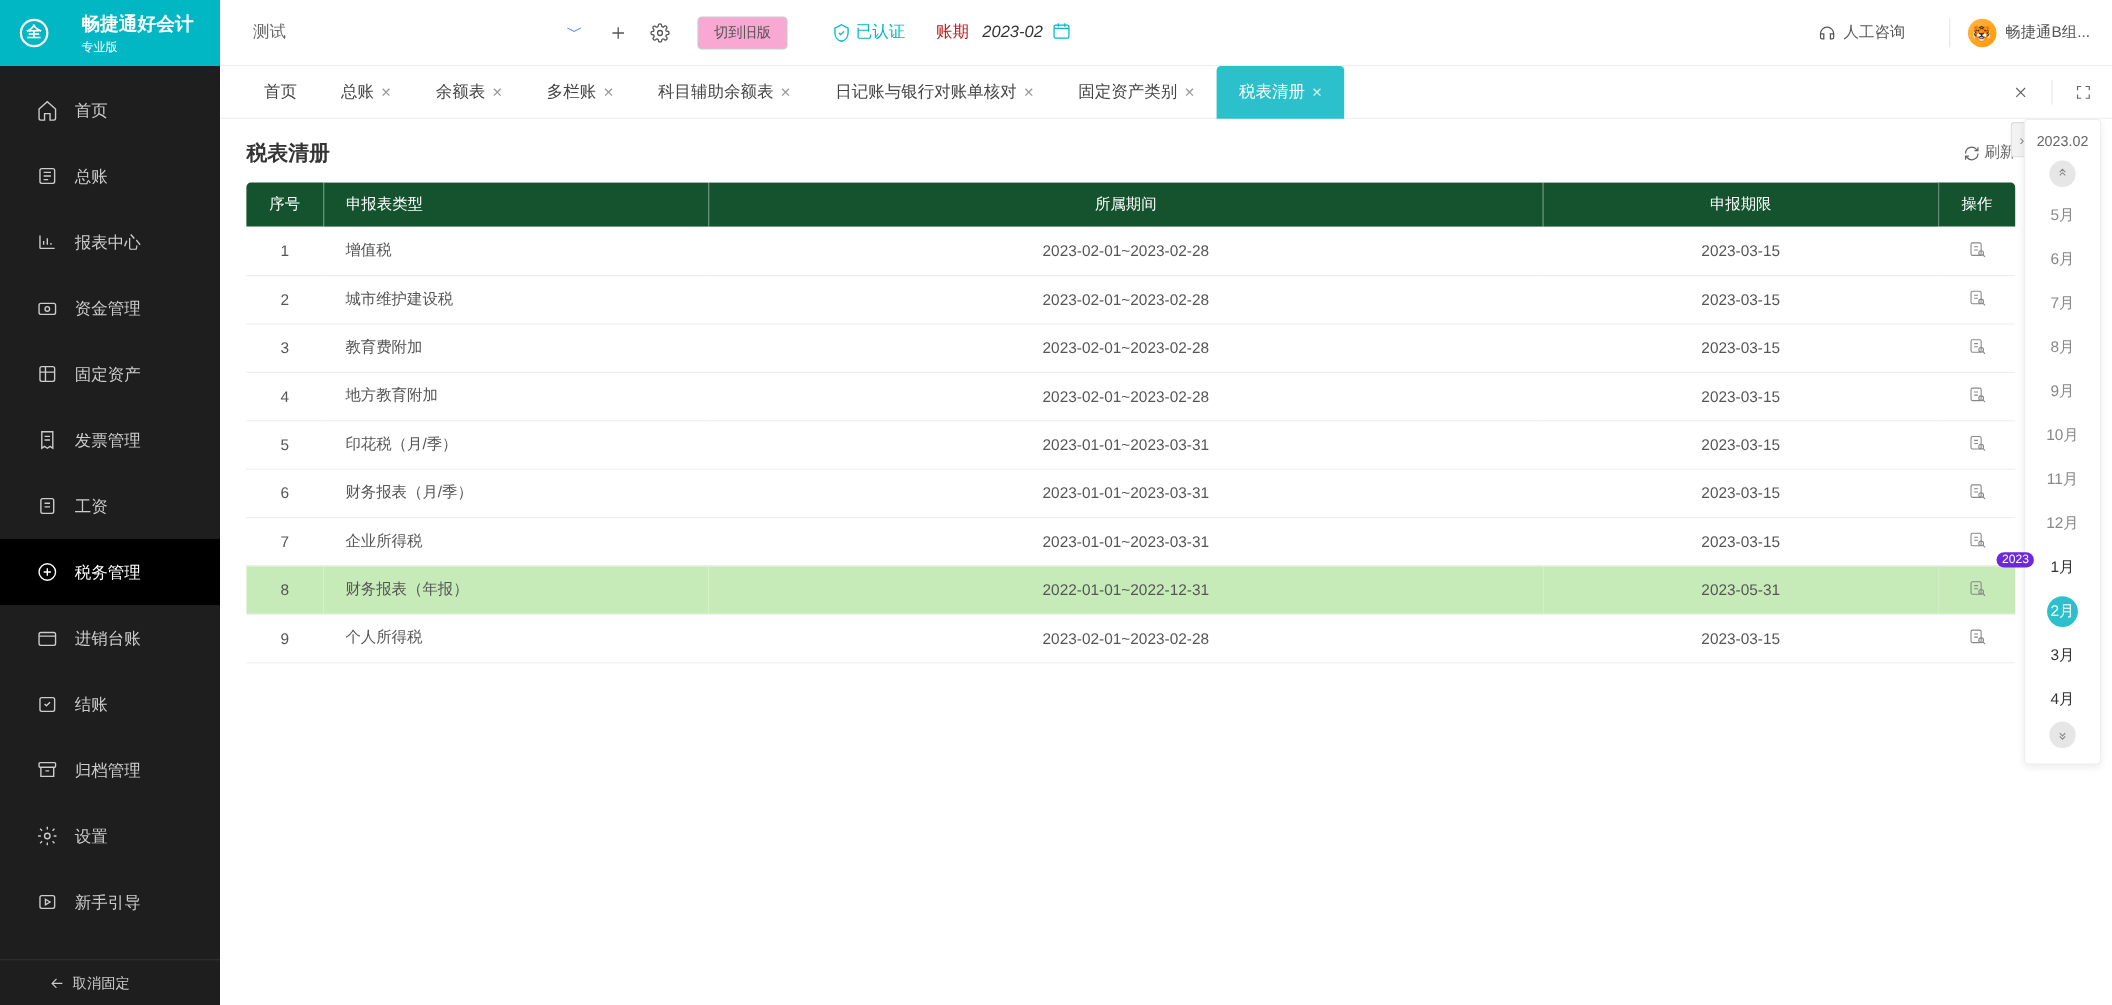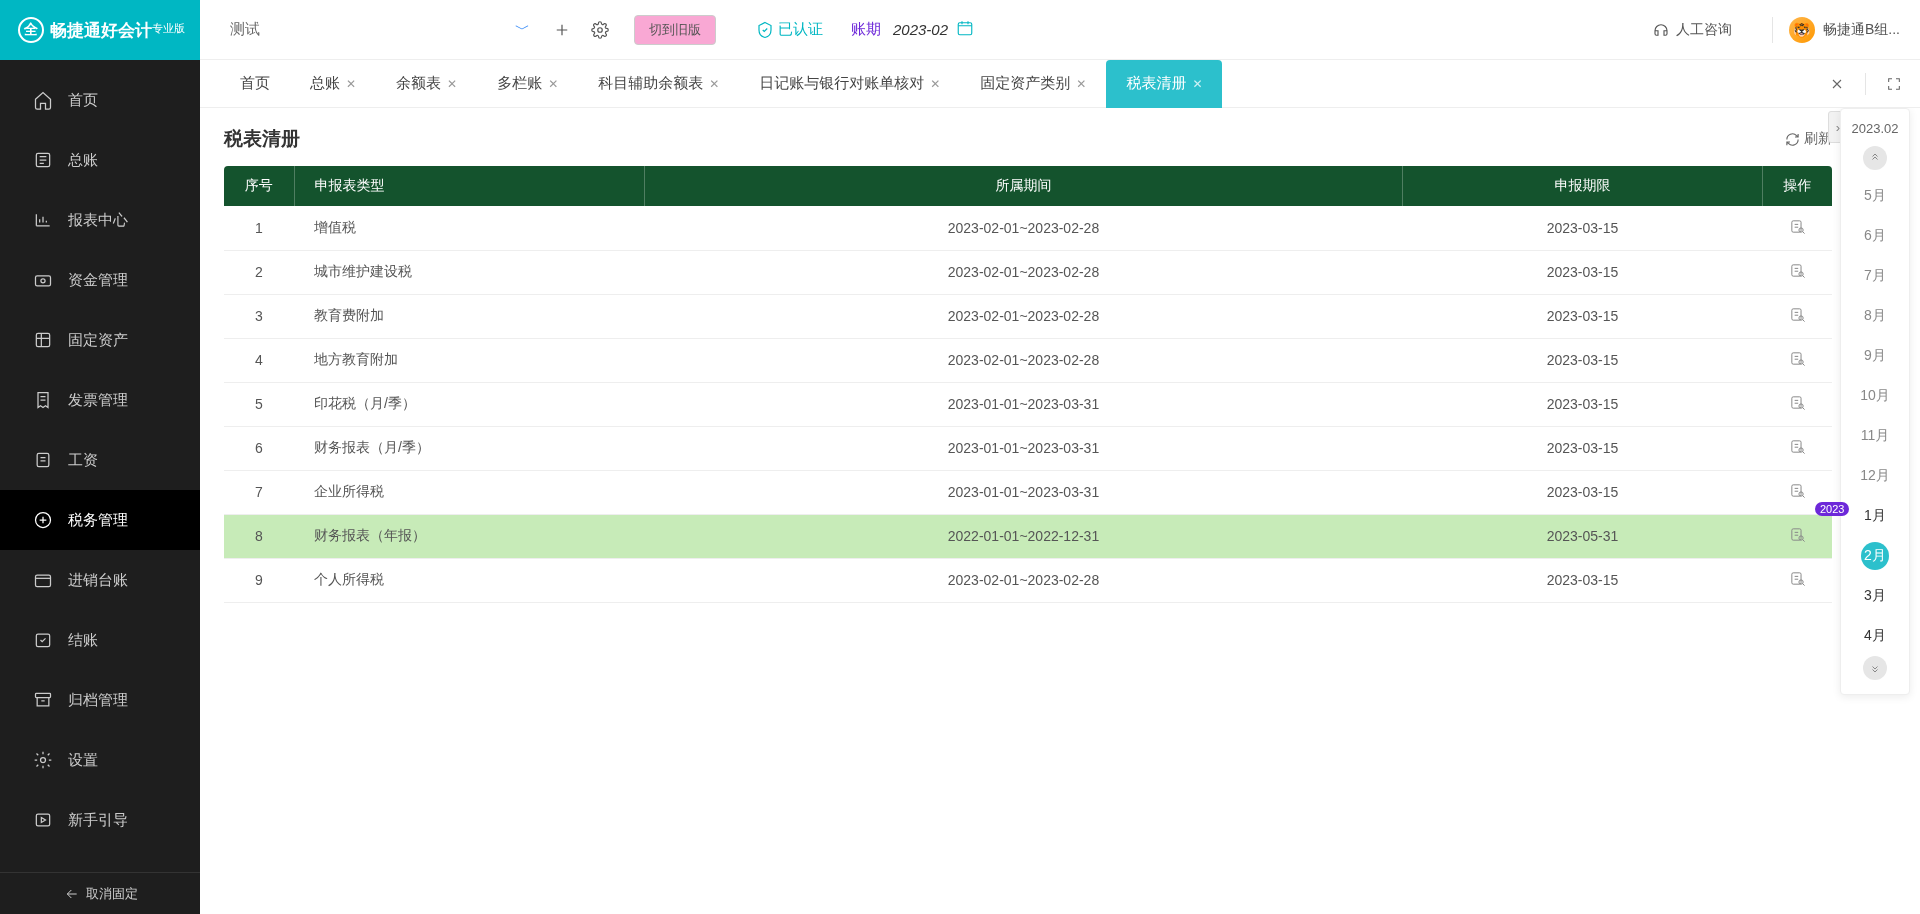--- a/index.html
+++ b/index.html
@@ -6,46 +6,46 @@
   body { font-family: "Microsoft YaHei", "PingFang SC", sans-serif; font-size: 13px; color: #333; background: #fff; overflow: hidden; width: 1920px; height: 914px; }
   
   .app { display: flex; height: 914px; }
   
   
   .sidebar { width: 200px; background: #1e1e1e; color: #ccc; display: flex; flex-direction: column; flex-shrink: 0; position: relative; }
   .logo-area { height: 60px; background: #00b7c3; color: #fff; display: flex; align-items: center; padding-left: 18px; }
   .logo-icon { width: 26px; height: 26px; border: 2px solid #fff; border-radius: 50%; margin-right: 6px; display:flex; align-items:center; justify-content:center; font-weight:bold; font-size:14px;}
   .logo-txt { font-size: 17px; font-weight: 600; }
   .logo-sub { font-size: 11px; margin-top:2px;}
-  .logo-col { display:flex; flex-direction:row; }
+  .logo-col { display:flex; flex-direction:column;margin-left:24px; }
   
   .nav { flex: 1; padding-top: 10px; overflow-y:auto; scrollbar-width:thin; scrollbar-color:#555 #1e1e1e;}
   .nav::-webkit-scrollbar{width:8px;} .nav::-webkit-scrollbar-thumb{background:#555;border-radius:4px;}
   .nav-item { height: 60px; display: flex; align-items: center; padding-left: 32px; color: #ccc; cursor: pointer; font-size: 15px; }
   .nav-item.active { background: #000; color: #fff; }
   .nav-ico { width: 22px; height: 22px; margin-right: 14px; display:flex;align-items:center;justify-content:center;}
   .nav-ico svg { width:20px; height:20px; stroke:#ccc; fill:none; stroke-width:1.5;}
   .nav-item.active .nav-ico svg { stroke:#fff; }
   
-  .sb-footer { height: 42px; border-top:1px solid #333; display:flex; align-items:center; padding-left:64px; color:#ccc; font-size:13px; cursor:pointer;}
+  .sb-footer { height: 42px; border-top:1px solid #333; display:flex; align-items:center; padding-left:44px; color:#ccc; font-size:13px; cursor:pointer;}
   .sb-footer svg{width:16px;height:16px;margin-right:6px;stroke:#ccc;fill:none;stroke-width:1.5;}
   
   
   .main { flex: 1; display: flex; flex-direction: column; min-width:0;}
   
   
   .topbar { height: 60px; display: flex; align-items: center; padding: 0 20px; border-bottom: 1px solid #eee; background:#fff;}
   .org-select { width: 320px; height: 34px; display:flex; align-items:center; justify-content:space-between; padding:0 10px;color:#666;font-size:15px;}
   .org-select .chev{color:#3d8ef7;}
   .tb-ico-btn { width:32px; height:32px; display:flex;align-items:center;justify-content:center; cursor:pointer; color:#555; margin-left:6px;}
   .tb-ico-btn svg{width:18px;height:18px;stroke:currentColor;fill:none;stroke-width:1.6;}
   .switch-btn { margin-left:18px; height:30px; padding:0 14px; border:1px solid #ccc; border-radius:4px; background:#f9a8d4; color:#555; font-size:13px; cursor:pointer;}
   .verified { margin-left:40px; color:#00b7c3; display:flex;align-items:center; font-size:15px;}
   .verified svg{width:18px;height:18px;margin-right:4px;}
-  .period-lbl { margin-left:28px; color:#6d28d9; font-size:15px;}
+  .period-lbl { margin-left:28px; color:#b91c1c; font-size:15px;}
   .period-val { margin-left:12px; color:#333; font-size:15px;font-style:italic;}
   .cal-ico { margin-left:8px; color:#00b7c3; cursor:pointer;}
   .cal-ico svg{width:18px;height:18px;fill:none;stroke:currentColor;stroke-width:1.5;}
   .spacer{flex:1;}
   .head-ico { width:18px;height:18px; stroke:#555;fill:none;stroke-width:1.5;}
   .consult { display:flex;align-items:center;color:#555;font-size:14px;cursor:pointer;margin-right:24px;}
   .consult svg{margin-right:6px;}
   .divider-v{width:1px;height:26px;background:#e5e5e5;margin:0 16px;}
   .avatar { width:26px;height:26px;border-radius:50%;background:linear-gradient(135deg,#ffb74d,#ff9800);margin-right:8px;display:flex;align-items:center;justify-content:center;font-size:14px;}
   .user-name{color:#555;font-size:14px;max-width:90px;white-space:nowrap;overflow:hidden;text-overflow:ellipsis;}

